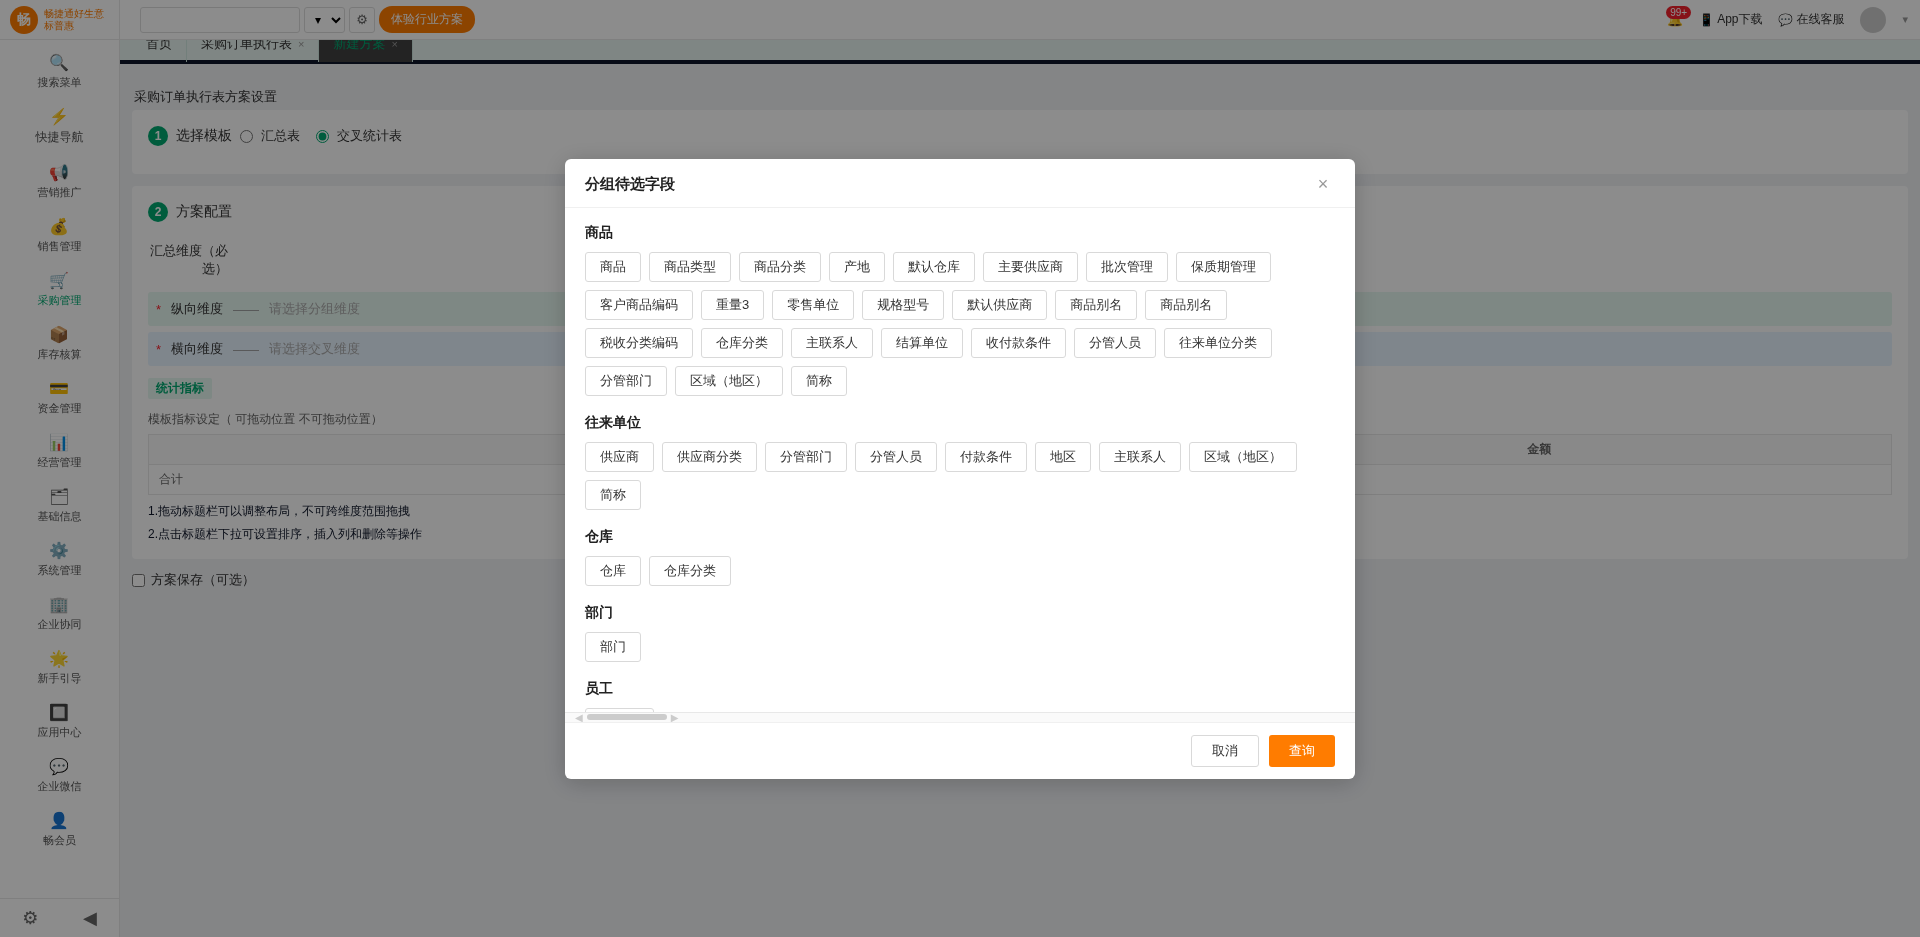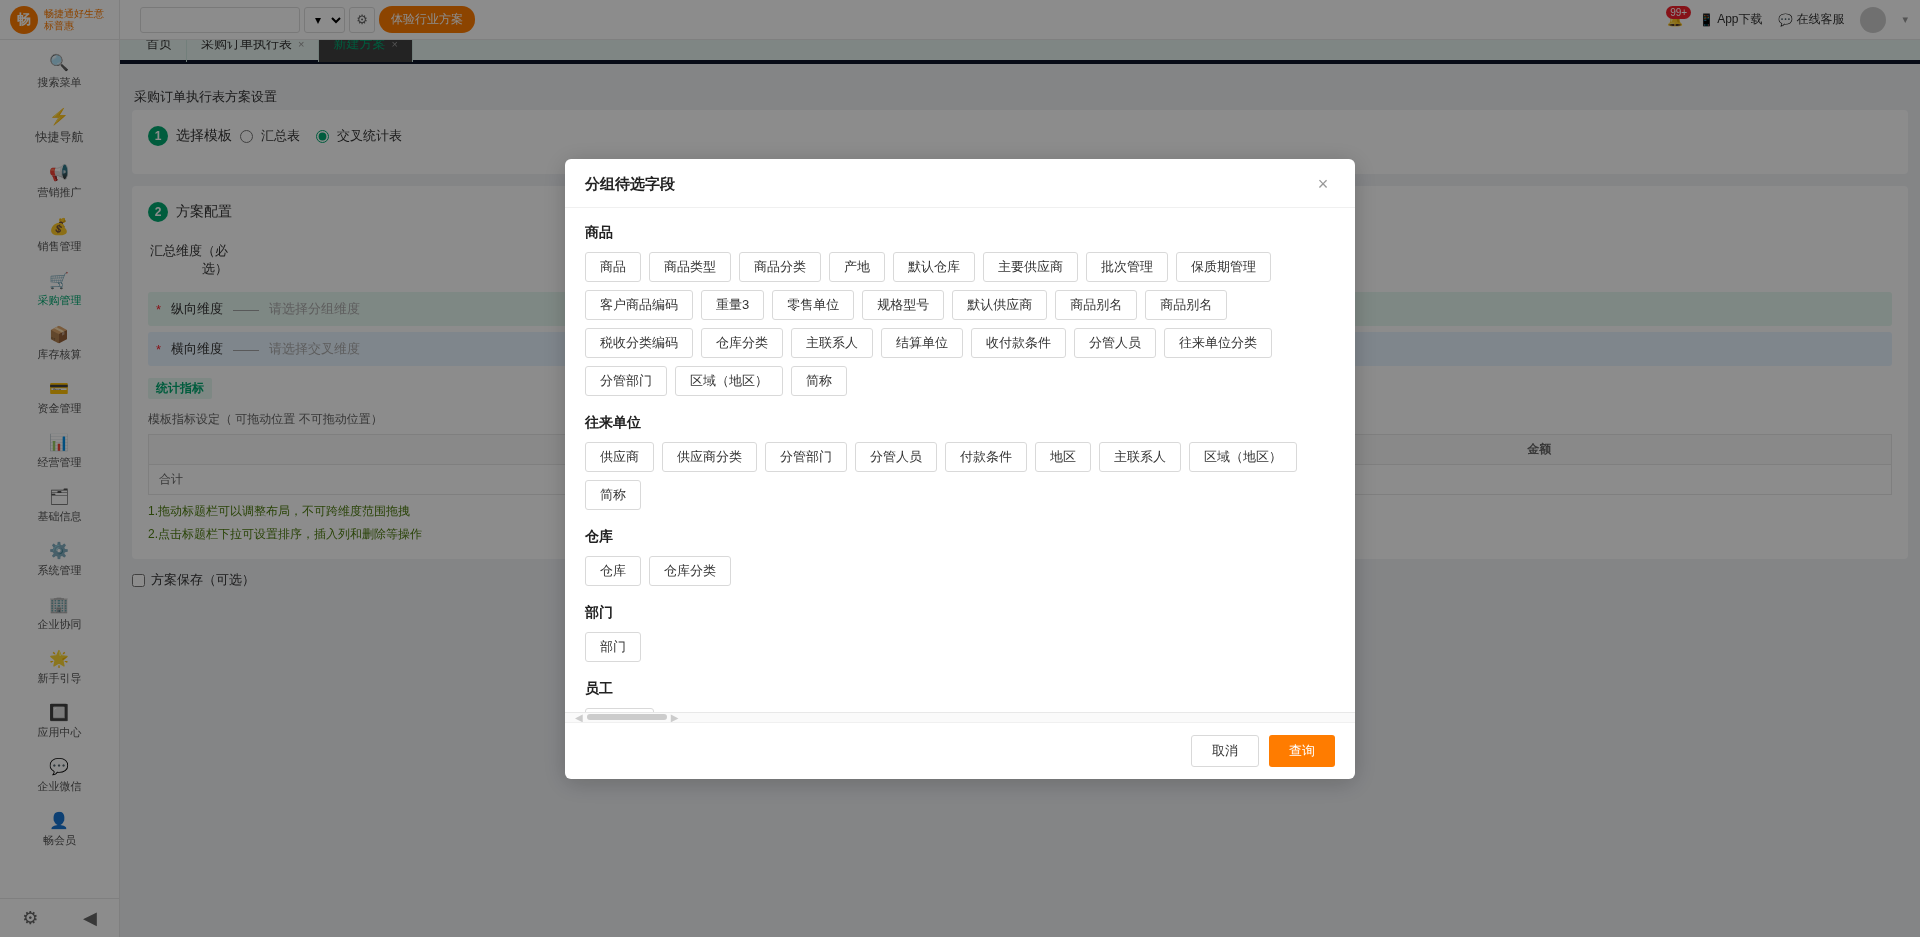--- a/index.html
+++ b/index.html
@@ -274,21 +274,21 @@
       font-size: 13px;
     }
     .bg-table {
       width: 100%; border-collapse: collapse;
     }
     .bg-table th, .bg-table td {
       border: 1px solid #e8e8e8; padding: 6px 10px;
       font-size: 12px; color: #666;
     }
     .bg-table th { background: #fafafa; }
-    .hint-text { font-size: 12px; color: #4d7c0f; margin-top: 6px; }
+    .hint-text { font-size: 12px; color: #0f172a; margin-top: 6px; }
 
     .info-row {
       display: flex; align-items: center; gap: 10px;
       padding: 8px 0; font-size: 13px;
     }
     .info-label { color: #333; width: 80px; text-align: right; }
     .info-value { color: #999; }
     .info-dash { color: #999; }
 
     .indicator-row {

